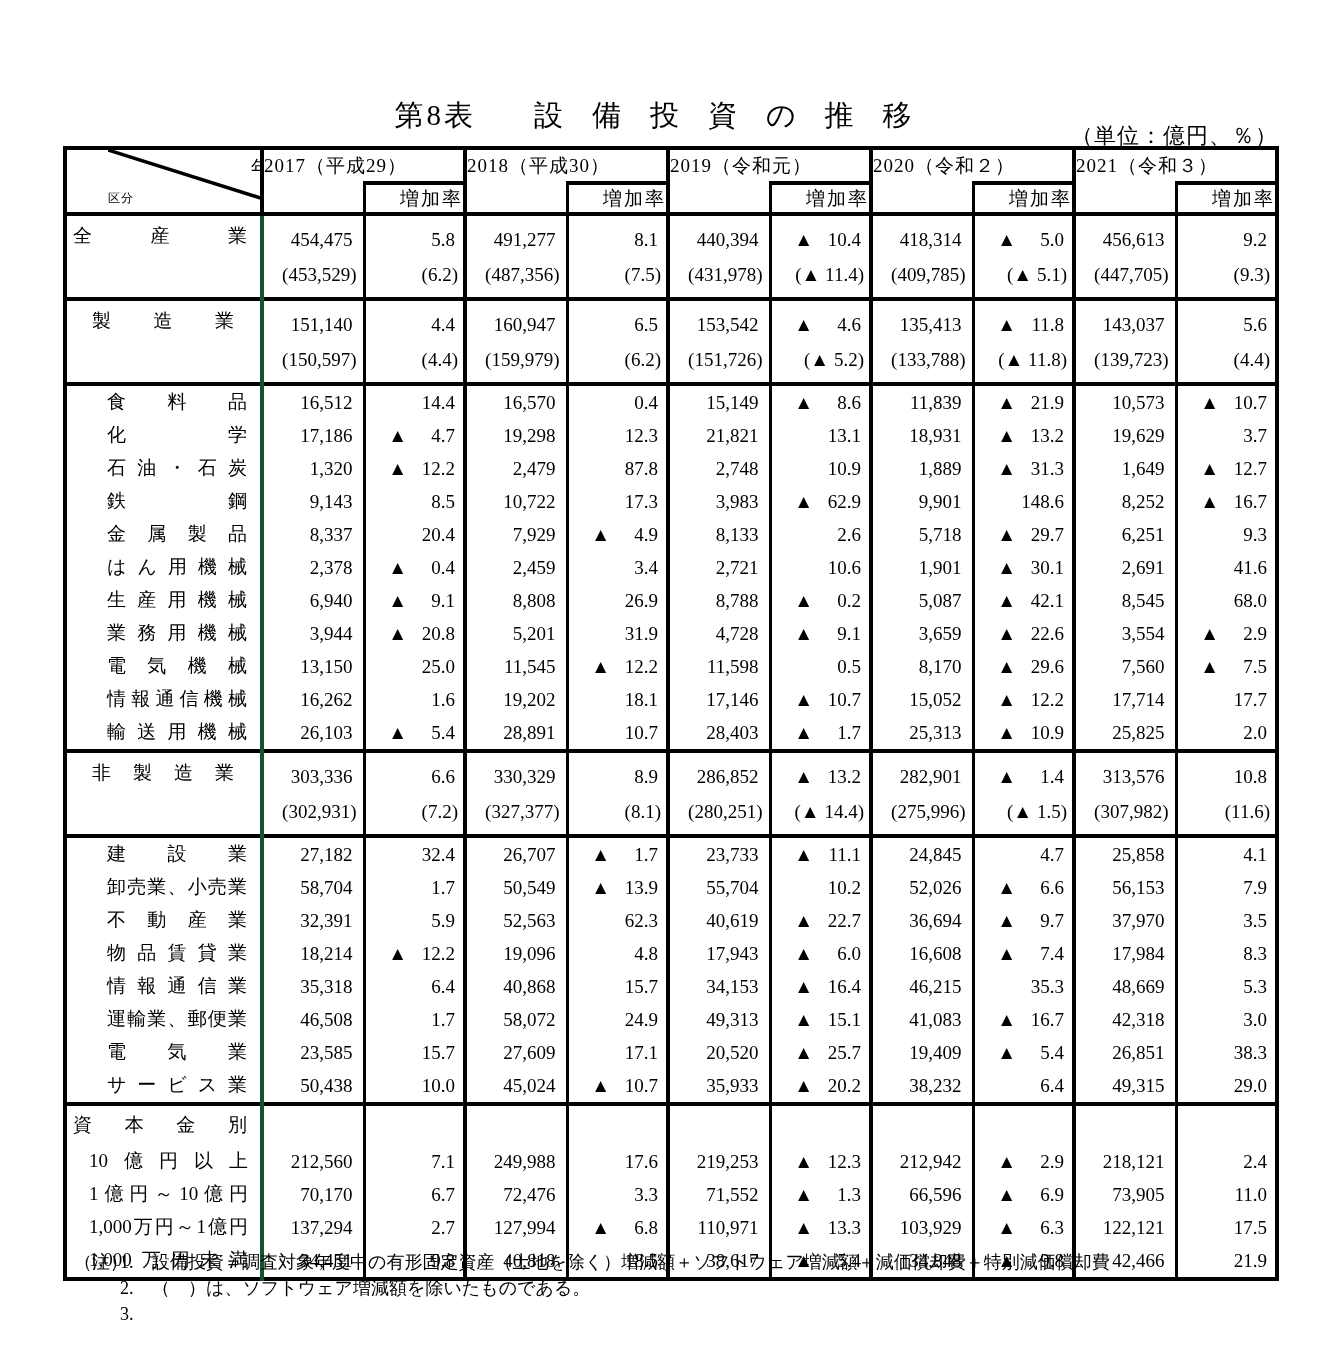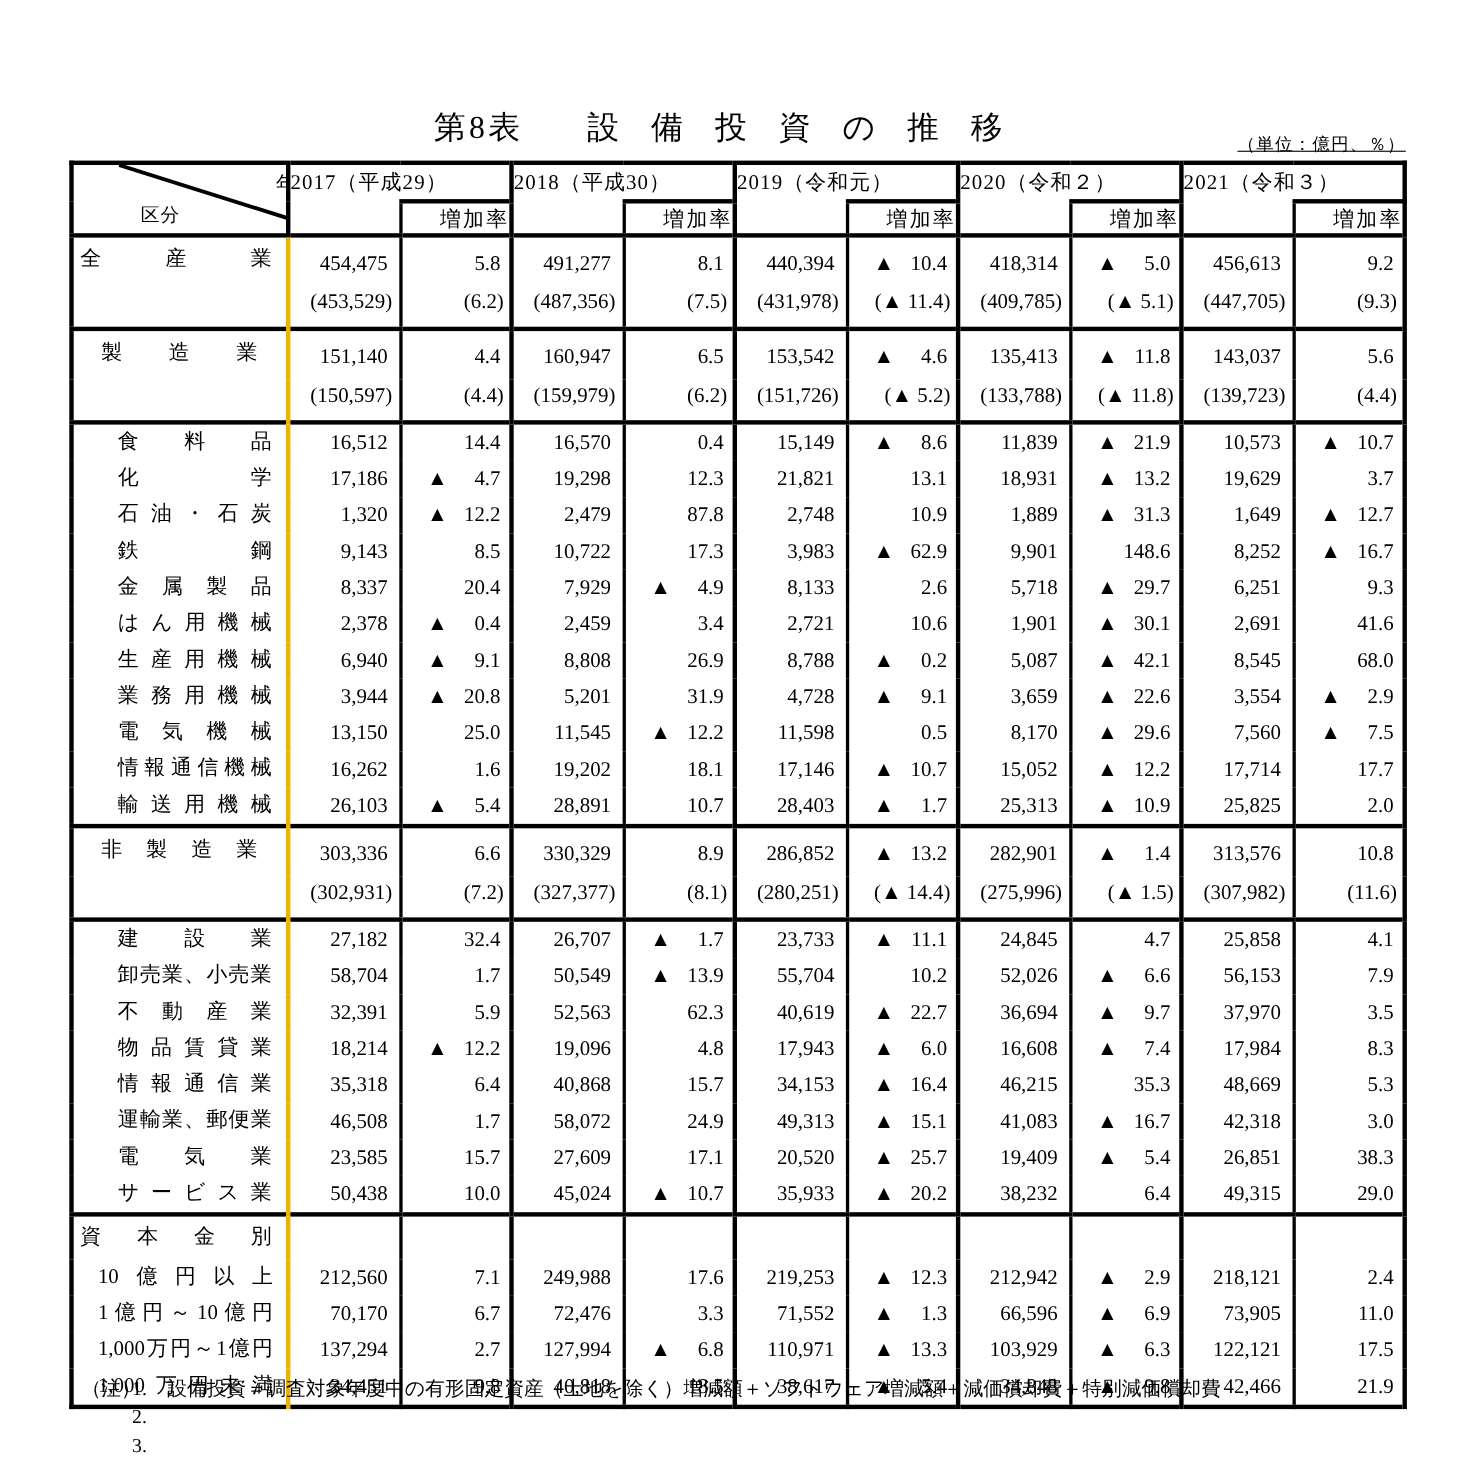--- a/index.html
+++ b/index.html
@@ -8,47 +8,47 @@
     font-family:"Liberation Serif","DejaVu Serif",serif;
     position:relative;overflow:hidden;
   }
   .page-title{
     position:absolute;top:76px;left:0;width:100%;
     text-align:center;font-size:29px;white-space:nowrap;margin-top:20px;
   }
   .page-title .tno{letter-spacing:3px;}
   .page-title .tmain{margin-left:58px;letter-spacing:29px;}
   .unit-note{
-    position:absolute;top:121px;right:57px;font-size:16px;letter-spacing:1px;text-decoration:underline;
+    position:absolute;top:121px;right:57px;font-size:22px;letter-spacing:1px;
   }
   table.invest{
     position:absolute;left:63px;top:146px;width:1215px;
     border-collapse:collapse;table-layout:fixed;
     border:4px solid #000;background:#fff;
   }
   th,td{font-weight:400;font-size:19px;overflow:hidden;padding:0;}
   
   th.corner{border-right:4px solid #000;padding:0;}
   .corner-in{position:relative;width:100%;height:62px;margin-left:41px;}
   .diag{position:absolute;left:0;top:0;}
   .diag line{stroke:#000;stroke-width:3.5;}
   .ax-year{position:absolute;top:5px;right:10px;font-size:19px;letter-spacing:1px;}
-  .ax-cat{position:absolute;bottom:5px;left:20px;font-size:17px;letter-spacing:1px;}
+  .ax-cat{position:absolute;bottom:5px;left:0;font-size:12px;letter-spacing:1px;}
   th.year{
     border-left:4px solid #000;height:30px;vertical-align:middle;
     text-align:left;letter-spacing:1px;
   }
   th.hspace{border-right:3px solid #000;height:28px;}
   th.hrate{
     border-top:4px solid #000;border-left:3px solid #000;border-right:4px solid #000;
     text-align:right;vertical-align:middle;letter-spacing:2px;
   }
   
   td.lbl{
-    border-right:4px solid #eab308;text-align:justify;text-align-last:justify;
+    border-right:4px solid #14532d;text-align:justify;text-align-last:justify;
     vertical-align:middle;line-height:1.2;
   }
   td.lbl.vtop{vertical-align:top;padding-top:9px;}
   td.lbl.l0{padding-left:6px;padding-right:13px;}
   td.lbl.l1{padding-left:25px;padding-right:26px;}
   td.lbl.l2{padding-left:40px;padding-right:13px;}
   td.lbl.l3{padding-left:22px;padding-right:12px;}
   td.val{border-right:3px solid #000;text-align:right;padding-right:10px;}
   td.rate{border-right:4px solid #000;text-align:right;padding-right:8px;}
   td.val.pv{padding-right:6px;}
@@ -515,20 +515,21 @@
 
   <div class="notes">
     <div class="note-line">
       <span class="np">（注）</span>
       <span class="nn">1.</span>
       <span class="nt">設備投資＝調査対象年度中の有形固定資産（土地を除く）増減額＋ソフトウェア増減額＋減価償却費＋特別減価償却費</span>
     </div>
     <div class="note-line">
       <span class="np"></span>
       <span class="nn">2.</span>
+      <span class="nt">（　）は、ソフトウェア増減額を除いたものである。</span>
     </div>
     <div class="note-line">
       <span class="np"></span>
       <span class="nn">3.</span>
     </div>
   </div>
 
 </div>
 
 </body></html>

